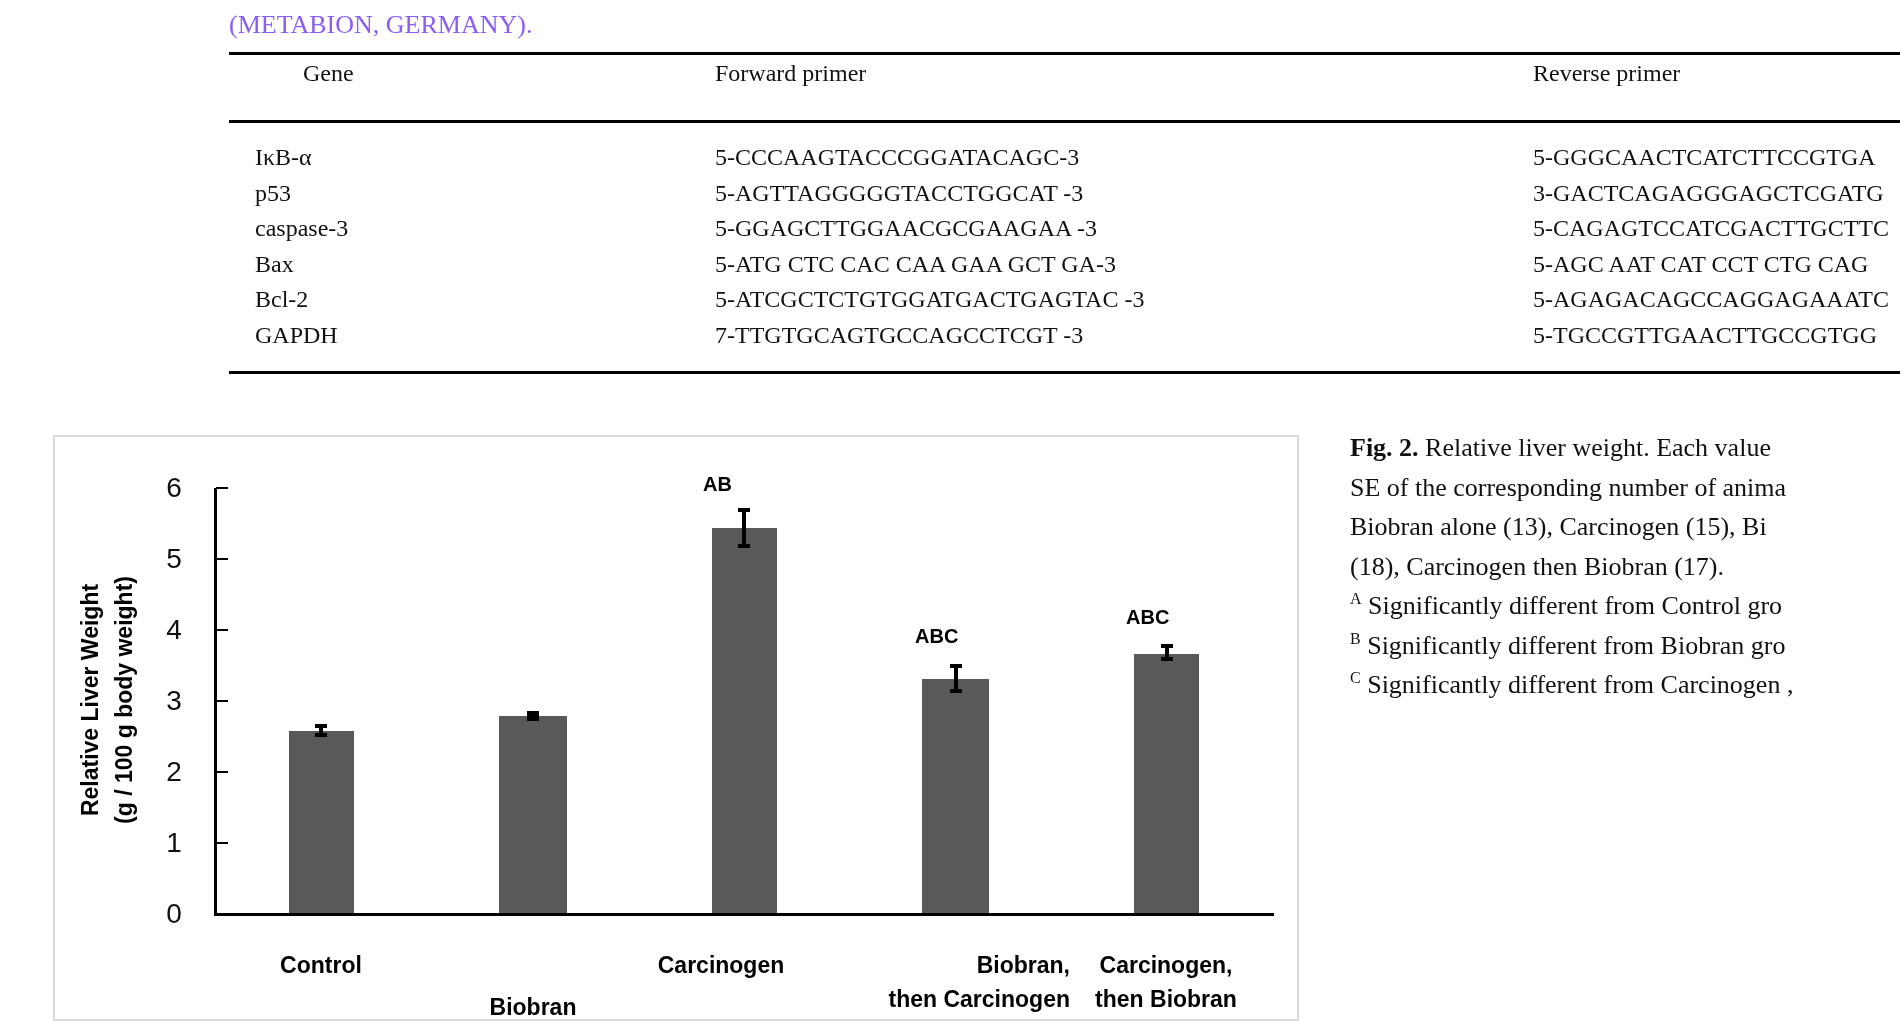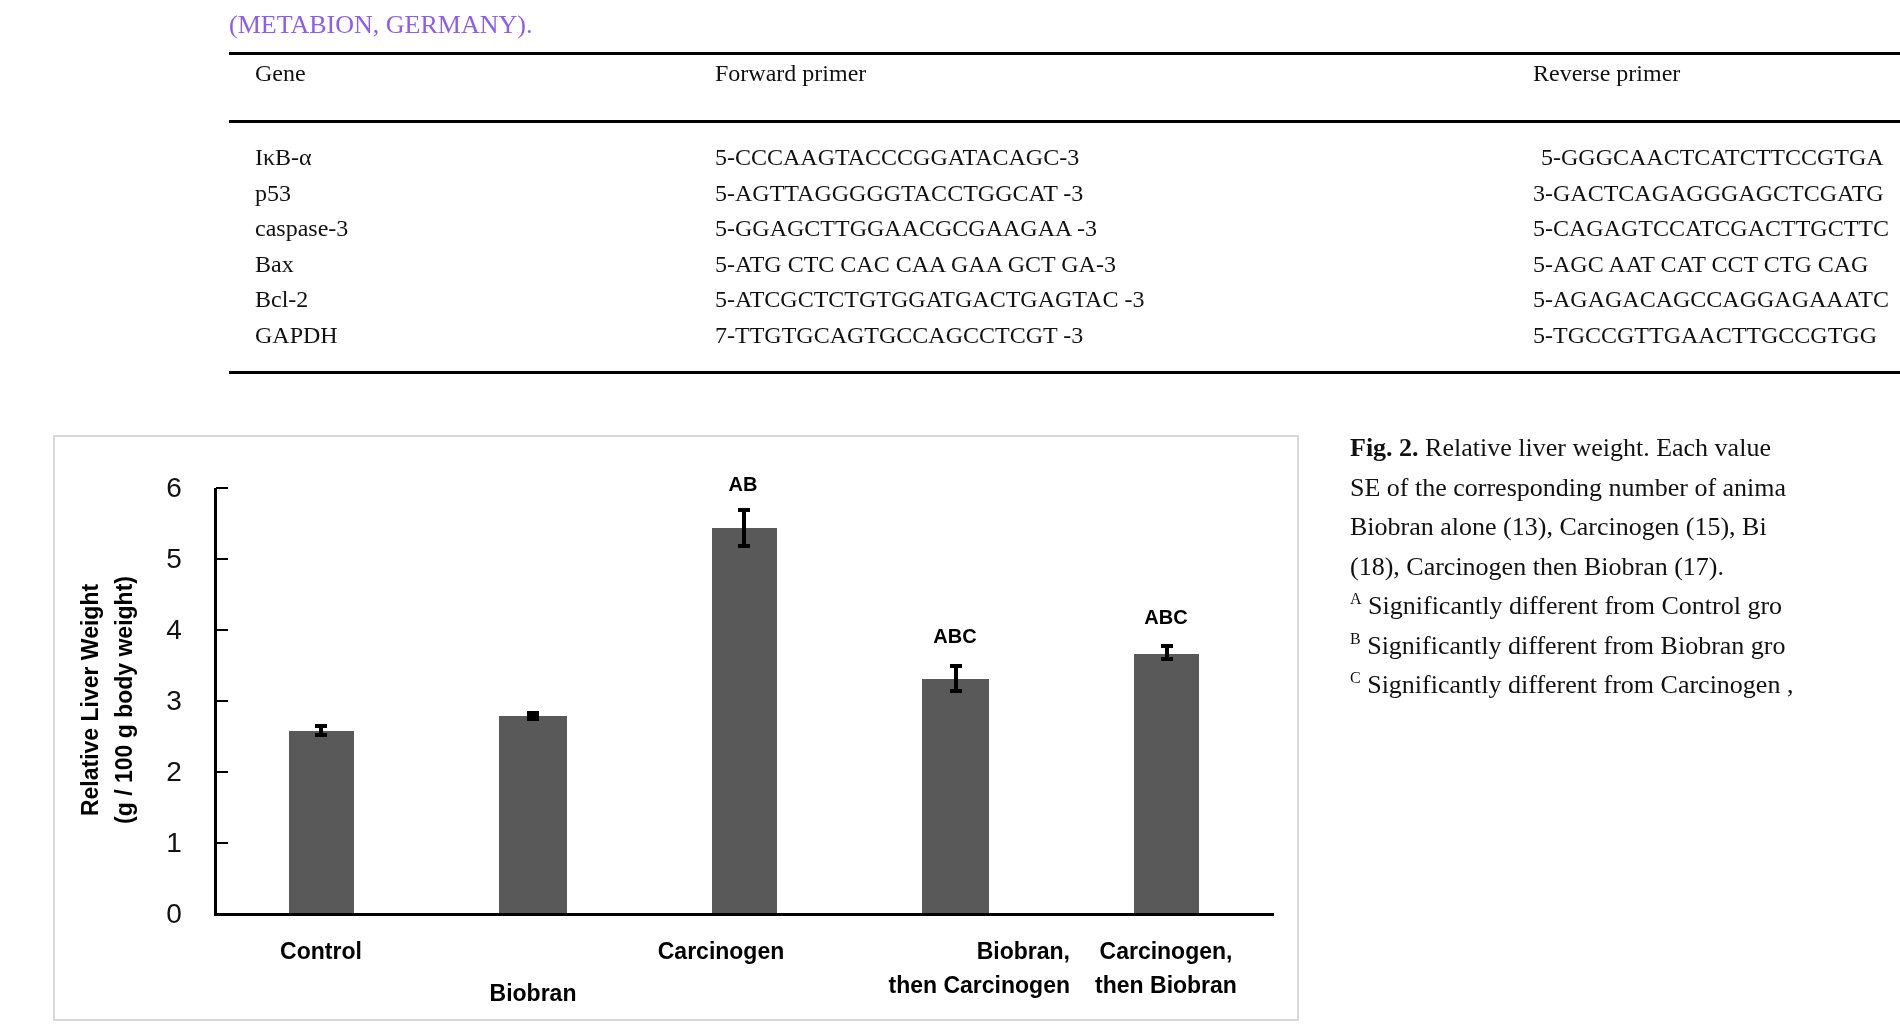--- a/index.html
+++ b/index.html
@@ -21,45 +21,45 @@
   
   #fig-box { left:53px; top:435px; width:1246px; height:586px; border:2px solid #d9d9d9; box-sizing:border-box; background:#fff; }
   .sans { font-family:"Liberation Sans", "DejaVu Sans", sans-serif; }
   .ytick-label { position:absolute; width:40px; text-align:center; font-size:28px; line-height:30px; color:#111; }
   .ytick { position:absolute; left:216px; width:12px; height:2px; background:#000; }
   #y-axis { left:214px; top:488px; width:3px; height:428px; background:#000; }
   #x-axis { left:214px; top:913px; width:1060px; height:3px; background:#000; }
   .bar { position:absolute; background:#595959; }
   .err-v { position:absolute; width:4px; background:#000; }
   .err-cap { position:absolute; height:4px; width:12px; background:#000; }
-  .sig { position:absolute; font-weight:bold; font-size:20px; text-align:center; width:80px; line-height:22px; color:#000; }
-  .xcat { position:absolute; font-weight:bold; font-size:23px; text-align:center; width:230px; line-height:34px; color:#000; }
+  .sig { position:absolute; font-weight:bold; font-size:20px; width:80px; line-height:22px; color:#000; }
+  .xcat { position:absolute; font-weight:bold; font-size:23px; text-align:center; width:230px; line-height:34px; color:#000;margin-top:14px; }
   #ylabel { position:absolute; left:108px; top:700px; width:420px; height:70px; transform:translate(-50%,-50%) rotate(-90deg); text-align:center; font-weight:bold; font-size:23px; line-height:34px; color:#000; }
 
   
   #caption { left:1350px; top:428px; width:700px; font-size:26px; line-height:39.5px; white-space:nowrap; color:#111; }
   #caption b { font-weight:bold; }
   .sup { font-size:16px; vertical-align:super; line-height:0; }
 </style>
 </head>
 <body>
 
 <div class="abs serif" id="intro-line">(METABION, GERMANY).</div>
 
 <div>
   <div class="rule" id="rule-top"></div>
-  <div class="th serif col-gene" style="top:59px;">Gene</div>
+  <div class="th serif col-gene" style="top:59px;margin-left:48px;">Gene</div>
   <div class="th serif col-fwd" style="top:59px;">Forward primer</div>
   <div class="th serif col-rev" style="top:59px;">Reverse primer</div>
   <div class="rule" id="rule-head"></div>
 
   <div>
     <div class="td serif col-gene" style="top:143px;">IκB-α</div>
     <div class="td serif col-fwd" style="top:143px;">5-CCCAAGTACCCGGATACAGC-3</div>
-    <div class="td serif col-rev" style="top:143px;margin-left:8px;">5-GGGCAACTCATCTTCCGTGA</div>
+    <div class="td serif col-rev" style="top:143px;">5-GGGCAACTCATCTTCCGTGA</div>
   </div>
   <div>
     <div class="td serif col-gene" style="top:178.6px;">p53</div>
     <div class="td serif col-fwd" style="top:178.6px;text-align:center;">5-AGTTAGGGGGTACCTGGCAT -3</div>
     <div class="td serif col-rev" style="top:178.6px;">3-GACTCAGAGGGAGCTCGATG</div>
   </div>
   <div>
     <div class="td serif col-gene" style="top:214.2px;">caspase-3</div>
     <div class="td serif col-fwd" style="top:214.2px;">5-GGAGCTTGGAACGCGAAGAA -3</div>
     <div class="td serif col-rev" style="top:214.2px;">5-CAGAGTCCATCGACTTGCTTC</div>

